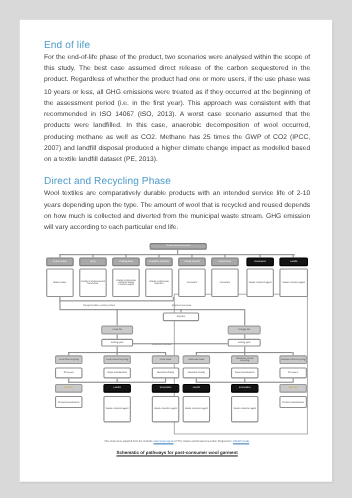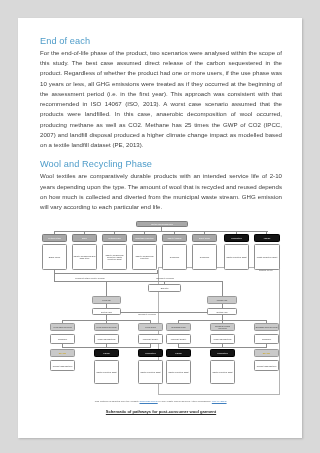--- a/index.html
+++ b/index.html
@@ -26,24 +26,24 @@
   #cap1{margin-top:4px;font-size:2.4px;color:#5d5d5d;text-align:center;line-height:1.5;}
   #cap1 a{color:#3f7fbf;text-decoration:underline;}
   #cap2{margin-top:5px;font-size:4.1px;color:#2b2b2b;text-align:center;font-weight:bold;text-decoration:underline;}
 </style>
 </head>
 <body>
 
 <div id="page">
   <div id="inner">
 
-    <h2 class="head">End of each</h2>
+    <h2 class="head">End of life</h2>
     <p class="body">For the end-of-life phase of the product, two scenarios were analysed within the scope of this study. The best case assumed direct release of the carbon sequestered in the product. Regardless of whether the product had one or more users, if the use phase was 10 years or less, all GHG emissions were treated as if they occurred at the beginning of the assessment period (i.e. in the first year). This approach was consistent with that recommended in ISO 14067 (ISO, 2013). A worst case scenario assumed that the products were landfilled. In this case, anaerobic decomposition of wool occurred, producing methane as well as CO2. Methane has 25 times the GWP of CO2 (IPCC, 2007) and landfill disposal produced a higher climate change impact as modelled based on a textile landfill dataset (PE, 2013).</p>
 
-    <h2 class="head second">Wool and Recycling Phase</h2>
+    <h2 class="head second">Direct and Recycling Phase</h2>
     <p class="body">Wool textiles are comparatively durable products with an intended service life of 2-10 years depending upon the type. The amount of wool that is recycled and reused depends on how much is collected and diverted from the municipal waste stream. GHG emission will vary according to each particular end life.</p>
 
     <div id="diagram">
 
       <div class="region" style="left:118px;top:46px;width:122px;height:128px;"></div>
       <div class="lbl" style="left:214px;top:48px;width:24px;">Outside the UK</div>
 
       <div class="bx grey" style="left:96px;top:0px;width:52px;height:6px;">Textile decommissioned</div>
 
       <div class="ln" style="left:121px;top:6px;width:0.4px;height:4px;"></div>

